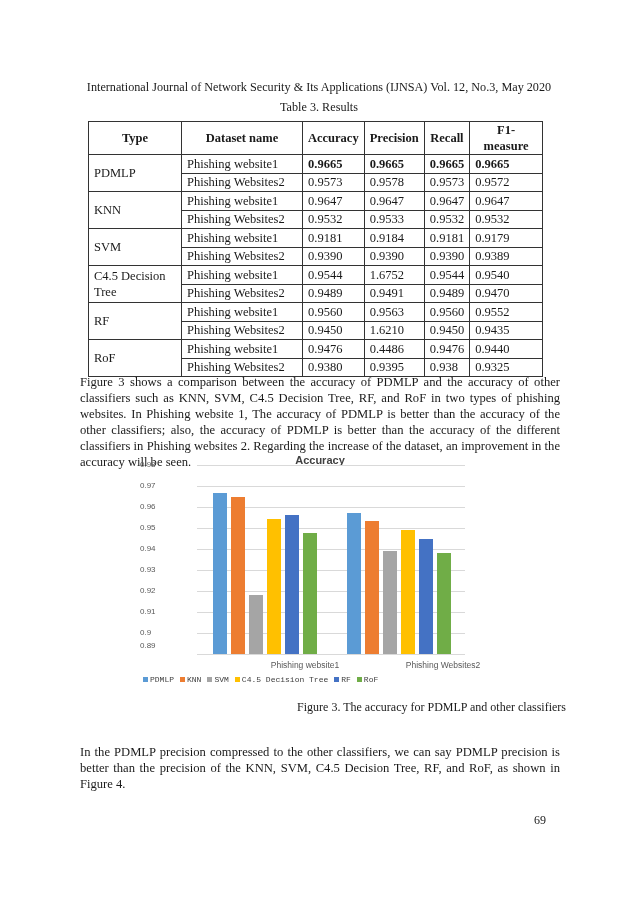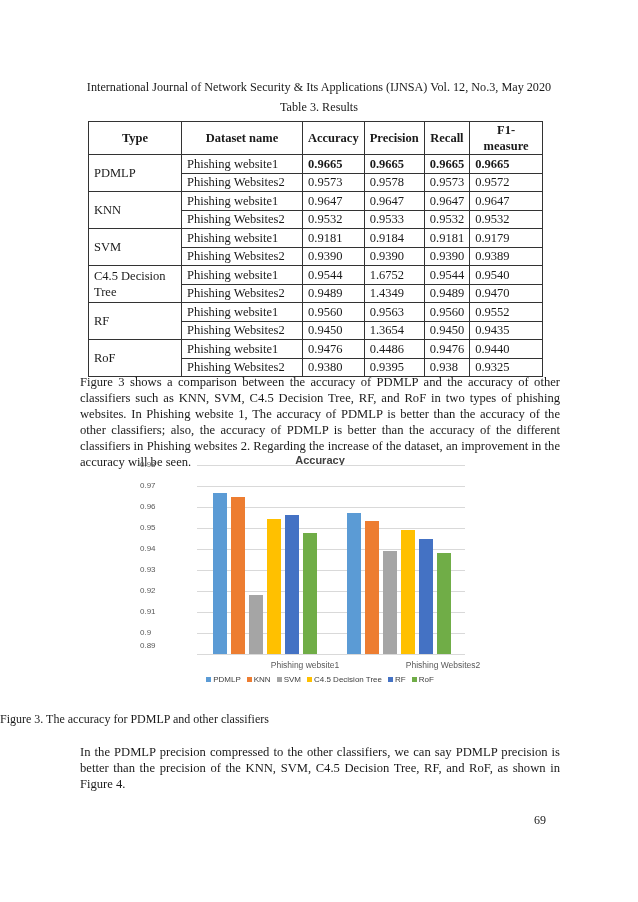--- a/index.html
+++ b/index.html
@@ -8,29 +8,29 @@
   .header { position:absolute; top:80px; left:0; width:638px; text-align:center; font-size:12.2px; }
   .table-caption { position:absolute; top:100px; left:0; width:638px; text-align:center; font-size:12.2px; }
   table.results { position:absolute; top:121px; left:88px; width:455px; border-collapse:collapse; font-size:12.5px; }
   table.results th, table.results td { border:1px solid #333; padding:0 5px; height:17.5px; line-height:16px; text-align:left; vertical-align:middle; }
   table.results th { font-weight:bold; text-align:center; }
   table.results td.type { vertical-align:middle; }
   table.results td.bold { font-weight:bold; }
   .para { position:absolute; left:80px; width:480px; font-size:12.6px; line-height:16px; text-align:justify;margin-top:17px; }
   .p1 { top:357px; }
   .p2 { top:727px; }
-  .fig-caption { position:absolute; top:700px; left:0; width:566px; text-align:left; font-size:12px;margin-top:12px; }
+  .fig-caption { position:absolute; top:700px; left:0; width:566px; text-align:right; font-size:12px; }
   .page-number { position:absolute; top:813px; left:534px; font-size:12px; }
   .chart { position:absolute; left:140px; top:448px; width:360px; height:245px; }
   .chart-title { position:absolute; top:6px; left:0; width:100%; text-align:center; font-family:"Liberation Sans", sans-serif; font-weight:bold; font-size:11px; color:#404040; }
   .ytick { position:absolute; left:0; width:34px; font-family:"Liberation Sans", sans-serif; font-size:8px; color:#595959; }
   .gridline { position:absolute; left:57px; width:268px; height:1px; background:#d9d9d9; }
   .bar { position:absolute; width:14px; }
   .xlabel { position:absolute; font-family:"Liberation Sans", sans-serif; font-size:8.5px; color:#595959; text-align:center; width:130px; }
-  .legend { position:absolute; top:227px; left:0; width:360px; text-align:center; font-size:8px; font-family:Liberation Sans, sans-serif; color:#404040; }
+  .legend { position:absolute; top:227px; left:0; width:360px; font-size:8px; font-family:Liberation Mono, monospace; color:#404040; }
   .legend-item { display:inline-block; margin:0 3px; }
   .legend-swatch { display:inline-block; width:5px; height:5px; margin-right:2px; vertical-align:middle; }
 </style>
 </head>
 <body>
 
 <div class="header">International Journal of Network Security &amp; Its Applications (IJNSA) Vol. 12, No.3, May 2020</div>
 <div class="table-caption">Table 3.  Results</div>
 
 <table class="results">
@@ -94,36 +94,36 @@
         <td class="type" rowspan="2">C4.5 Decision Tree</td>
         <td>Phishing website1</td>
         <td>0.9544</td>
         <td>1.6752</td>
         <td>0.9544</td>
         <td>0.9540</td>
       </tr>
       <tr>
         <td>Phishing Websites2</td>
         <td>0.9489</td>
-        <td>1.4349</td>
+        <td>0.9491</td>
         <td>0.9489</td>
         <td>0.9470</td>
       </tr>
       <tr>
         <td class="type" rowspan="2">RF</td>
         <td>Phishing website1</td>
         <td>0.9560</td>
         <td>0.9563</td>
         <td>0.9560</td>
         <td>0.9552</td>
       </tr>
       <tr>
         <td>Phishing Websites2</td>
         <td>0.9450</td>
-        <td>1.3654</td>
+        <td>1.6210</td>
         <td>0.9450</td>
         <td>0.9435</td>
       </tr>
       <tr>
         <td class="type" rowspan="2">RoF</td>
         <td>Phishing website1</td>
         <td>0.9476</td>
         <td>0.4486</td>
         <td>0.9476</td>
         <td>0.9440</td>

